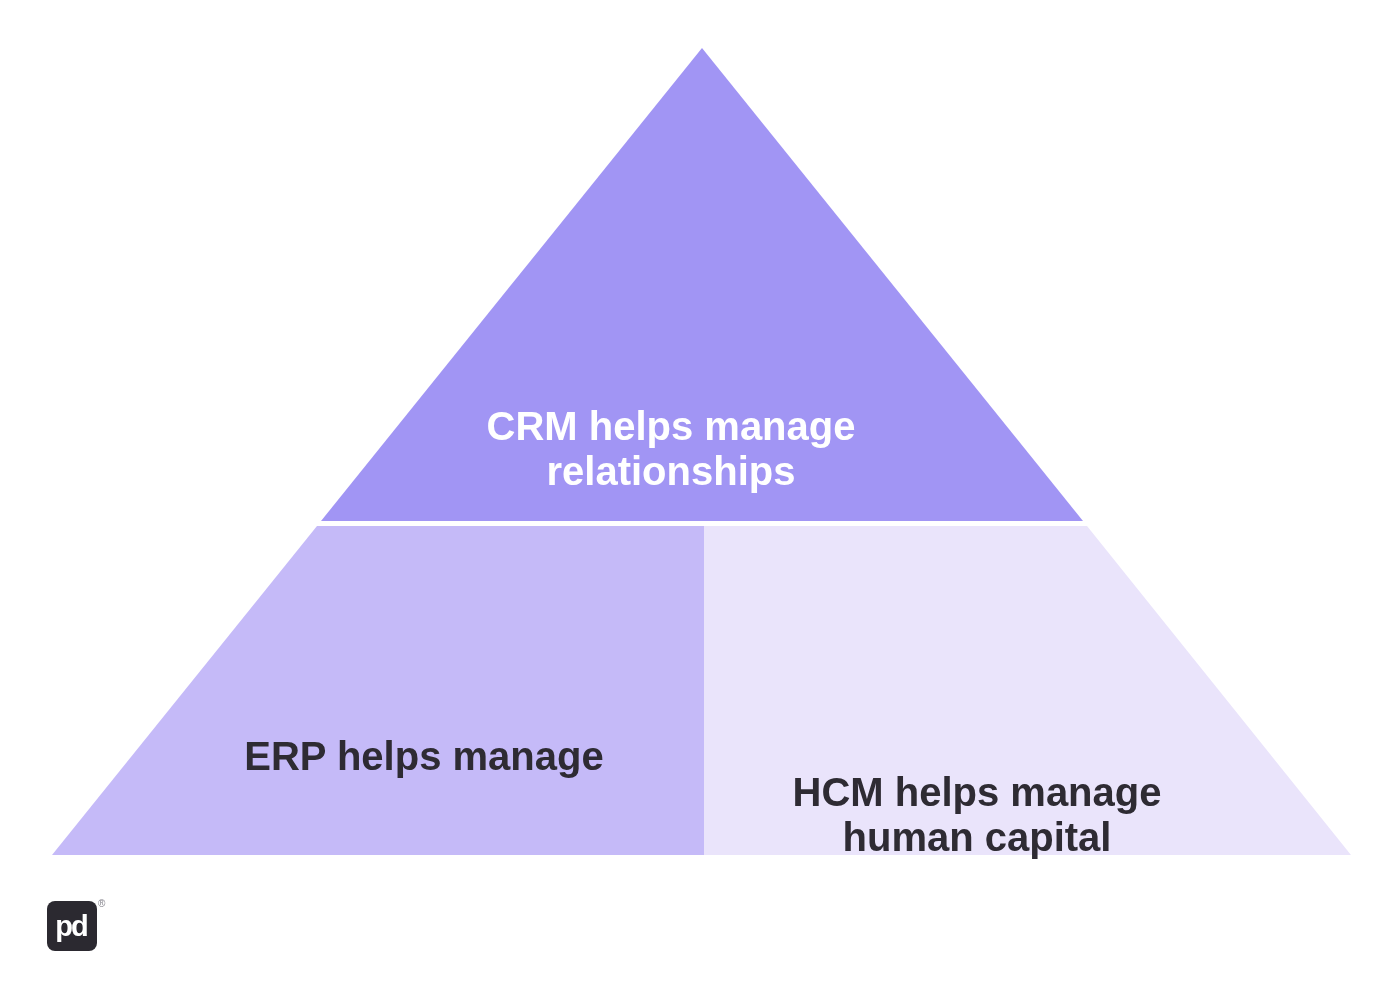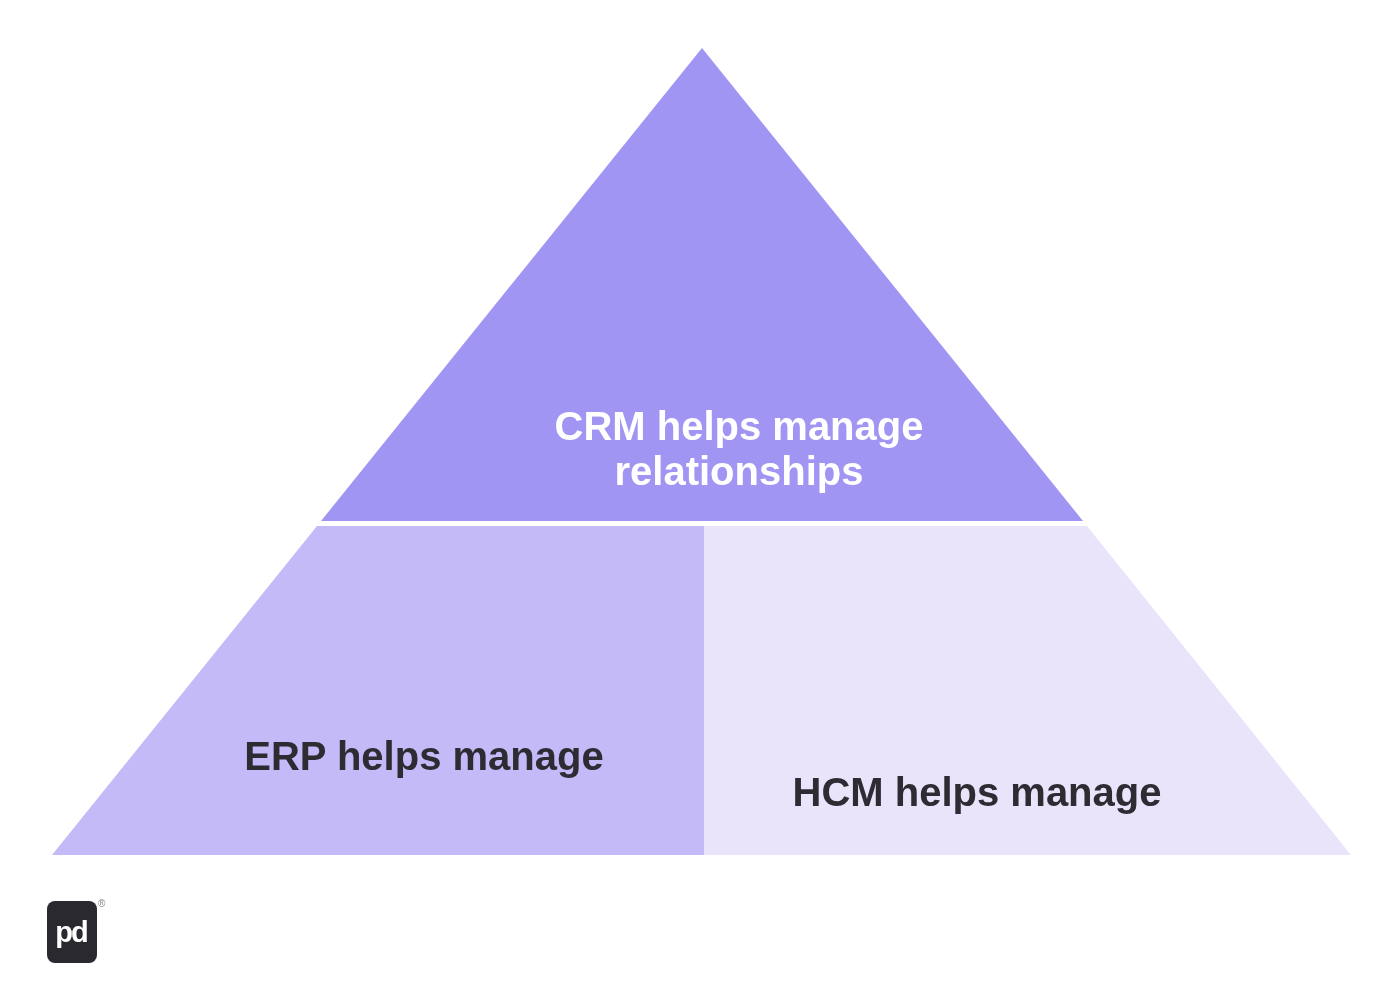--- a/index.html
+++ b/index.html
@@ -28,21 +28,21 @@
     font-size: 40px;
     line-height: 45px;
     letter-spacing: 0px;
     white-space: nowrap;
   }
   .logo {
     position: absolute;
     left: 47px;
     top: 901px;
     width: 50px;
-    height: 62px;
+    height: 50px;
     border-radius: 8px;
     display: flex;
     align-items: center;
     justify-content: center;
   }
   .logo .monogram {
     color: #ffffff;
     font-weight: bold;
     font-size: 29px;
     letter-spacing: -2px;
@@ -62,31 +62,32 @@
 <body>
 
 <div class="canvas">
 
   <svg class="pyramid-svg" width="1400" height="998" viewBox="0 0 1400 998">
     <polygon points="702,48 1083,521 321,521" fill="#a195f4"></polygon>
     <polygon points="317,526 704,526 704,855 52,855" fill="#c5baf8"></polygon>
     <polygon points="704,526 1087,526 1351,855 704,855" fill="#eae4fb"></polygon>
   </svg>
 
-  <div class="label" style="left: 739px; top: 404px; color: rgb(255, 255, 255);">
+  <div class="label" style="left: 671px; top: 404px; color: rgb(255, 255, 255);">
     <div>CRM helps manage</div>
     <div>relationships</div>
   </div>
 
   <div class="label" style="left: 424px; top: 734px; color: rgb(46, 43, 51);">
     <div>ERP helps manage</div>
   </div>
 
   <div class="label" style="left: 977px; top: 770px; color: rgb(46, 43, 51);">
     <div>HCM helps manage</div>
+    <div>human capital</div>
   </div>
 
   <div class="logo" style="background-color: rgb(43, 41, 48);">
     <span class="monogram">pd</span>
   </div>
   <span class="reg-mark">®</span>
 
 </div>
 
 </body></html>

